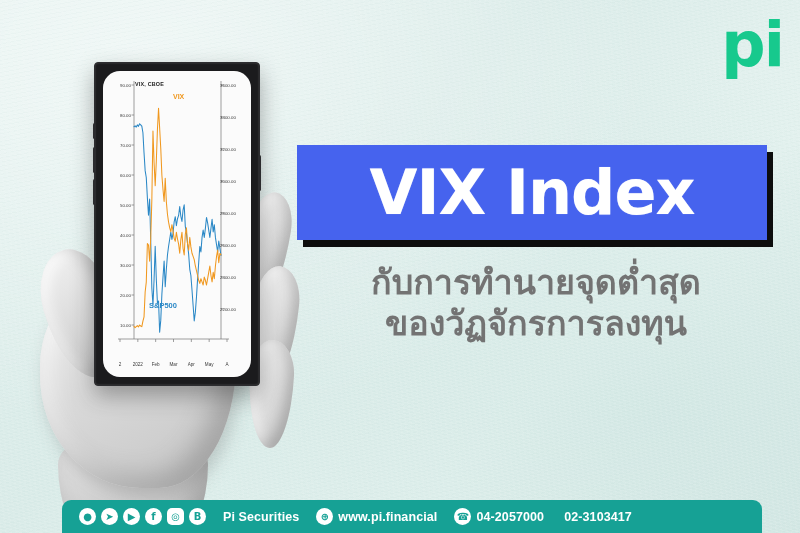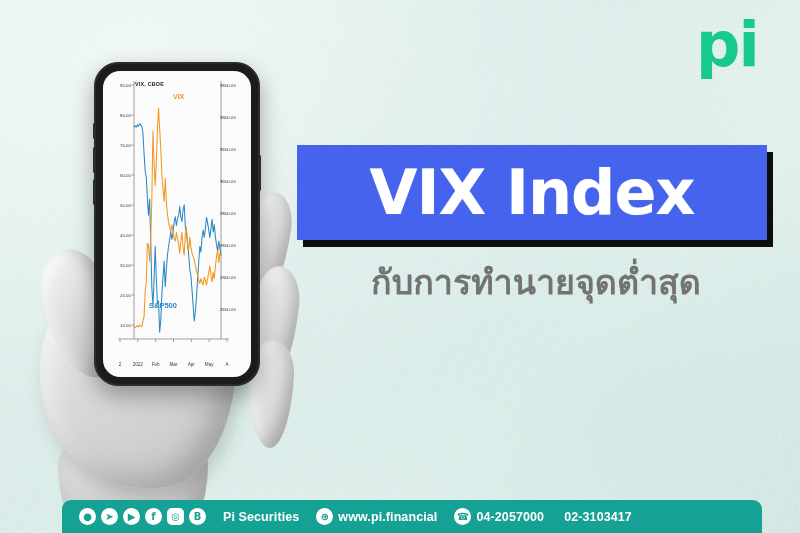--- a/index.html
+++ b/index.html
@@ -19,21 +19,21 @@
   #bg:after{
     content:"";position:absolute;inset:0;opacity:.35;
     background-image:
       repeating-linear-gradient(17deg, rgba(255,255,255,.30) 0 1px, rgba(0,0,0,0) 1px 3px),
       repeating-linear-gradient(-11deg, rgba(180,205,200,.22) 0 1px, rgba(0,0,0,0) 1px 4px),
       repeating-linear-gradient(83deg, rgba(255,255,255,.18) 0 2px, rgba(0,0,0,0) 2px 5px);
   }
 
   
   #logo{
-    position:absolute;left:696px;top:14px;width:70px;height:62px;
+    position:absolute;left:713px;top:14px;width:70px;height:62px;text-align:right;
   }
   #logo .glyph{
     font-family:"DejaVu Sans",sans-serif;
     font-size:62px;font-weight:bold;color:#17c98d;
     letter-spacing:-2px;line-height:62px;
   }
 
   
   #handwrap{position:absolute;left:18px;top:40px;width:290px;height:460px;}
 
@@ -69,21 +69,21 @@
   .wrist{
     left:40px;top:392px;width:150px;height:108px;
     background:linear-gradient(160deg,#eae5e1 0%,#d2ccc7 60%,#bdb6b1 100%);
     border-radius:40% 40% 24% 24%/30% 30% 70% 70%;
     box-shadow:inset -10px -8px 22px rgba(120,112,106,.40);
   }
 
   
   #phone{
     position:absolute;left:76px;top:22px;width:164px;height:322px;
-    background:#1b1b1d;border-radius:24px;
+    background:#1b1b1d;border-radius:4px;
     box-shadow:0 10px 22px rgba(40,40,40,.38), inset 0 0 2px #555;
     border:1px solid #2d2d30;
   }
   #phone .btn-side{position:absolute;background:#2b2b2e;border-radius:2px;}
   .b-left1{left:-2px;top:60px;width:3px;height:16px;}
   .b-left2{left:-2px;top:84px;width:3px;height:26px;}
   .b-left3{left:-2px;top:116px;width:3px;height:26px;}
   .b-right{right:-2px;top:92px;width:3px;height:36px;}
 
   #screen{
@@ -212,20 +212,21 @@
   </div>
 </div>
 
 <div id="banner-shadow"></div>
 <div id="banner">
   <span class="txt">VIX Index</span>
 </div>
 
 <div id="sub">
   <span class="l1">กับการทำนายจุดต่ำสุด</span>
+  <span class="l2">ของวัฏจักรการลงทุน</span>
 </div>
 
 <div id="footer">
   <div class="sic">●</div>
   <div class="sic">➤</div>
   <div class="sic">▶</div>
   <div class="sic">f</div>
   <div class="sic sq">◎</div>
   <div class="sic">B</div>
   <div class="gap"></div>

